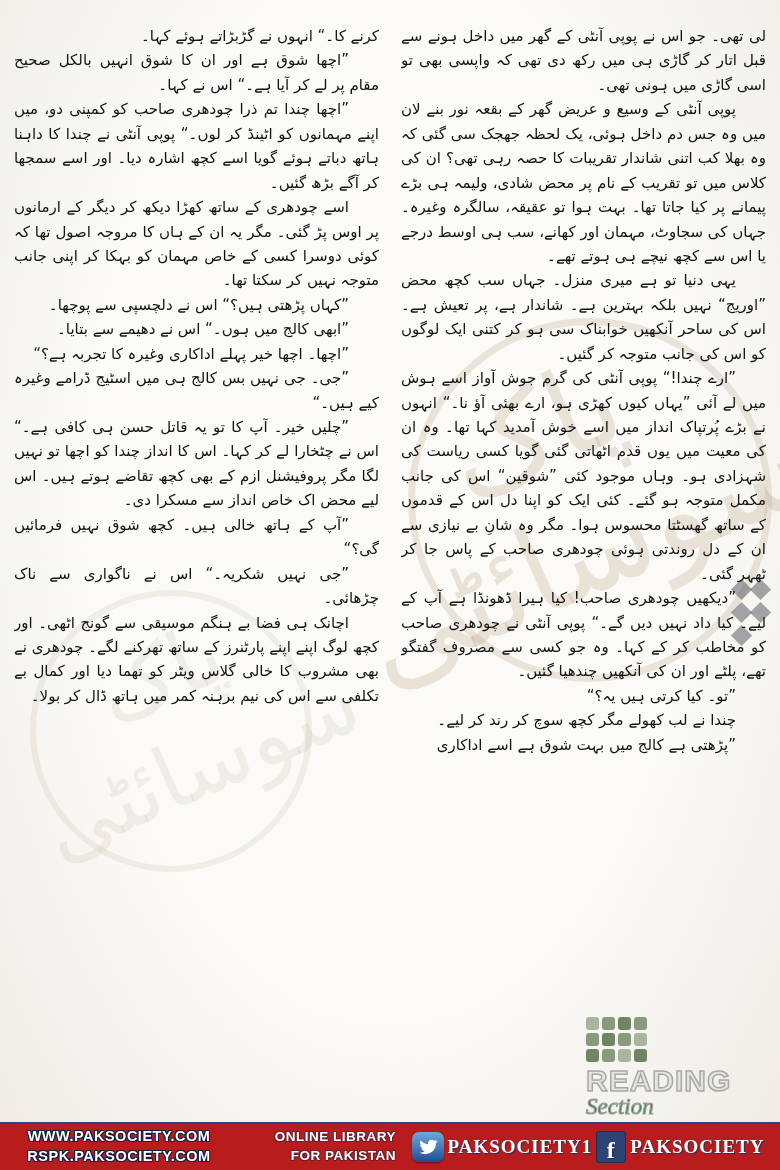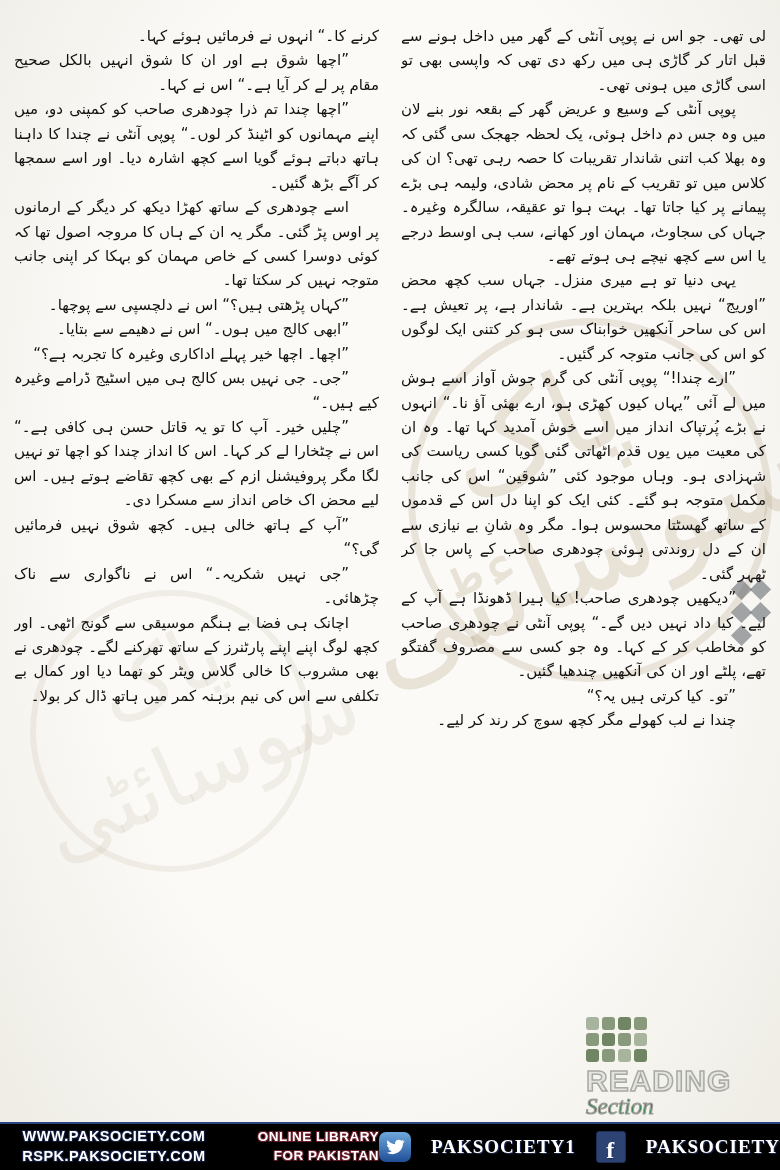--- a/index.html
+++ b/index.html
@@ -36,29 +36,29 @@
         margin-right:28px;}
   .dots i{width:13px;height:13px;border-radius:3px;background:#89997c;}
   .dots i.dk{background:#6f8563;} .dots i.lt{background:#a9b49e;}
   .r-title{font-family:"Liberation Sans",sans-serif;font-weight:bold;font-size:30px;letter-spacing:1px;
            color:#e4e4e0;-webkit-text-stroke:1.5px #a9a9a4;
            text-shadow:0 0 2px #ffffff;}
   .r-sub{font-family:"Liberation Serif",serif;font-style:italic;font-weight:normal;font-size:23px;
          color:#15803d;-webkit-text-stroke:1.2px #9d9d98;margin-top:-4px;}
 
   
-  .footer{position:absolute;z-index:3;left:0;bottom:0;width:780px;height:46px;background:#000000;
+  .footer{position:absolute;z-index:3;left:0;bottom:0;width:780px;height:46px;background:#b91c1c;
           border-top:2px solid #2c4480;display:flex;align-items:center;}
   .f-left{width:238px;text-align:center;font-family:"Liberation Sans",sans-serif;font-weight:bold;
           font-size:14.5px;line-height:1.35;color:#ffffff;letter-spacing:.5px;
           text-shadow:-1px -1px 0 #121d3f,1px -1px 0 #121d3f,-1px 1px 0 #121d3f,1px 1px 0 #121d3f;}
   .f-mid{width:158px;text-align:right;font-family:"Liberation Sans",sans-serif;font-weight:bold;
          font-size:13.5px;line-height:1.4;color:#ffffff;letter-spacing:.5px;
          text-shadow:-1px -1px 0 #6d1f2c,1px -1px 0 #6d1f2c,-1px 1px 0 #6d1f2c,1px 1px 0 #6d1f2c;}
-  .f-right{flex:1;display:flex;align-items:center;justify-content:center;gap:20px;
+  .f-right{flex:1;display:flex;align-items:center;justify-content:center;gap:4px;
            font-family:"Liberation Serif",serif;font-weight:bold;font-size:19px;color:#ffffff;
            letter-spacing:1px;text-shadow:1px 1px 1px #1e2f5c;}
   .tw-icon{width:32px;height:30px;border-radius:7px;
            background:linear-gradient(#6fa8dc,#1f4e96);display:flex;align-items:center;justify-content:center;
            box-shadow:0 1px 2px rgba(0,0,0,.4);}
   .tw-icon svg{width:22px;height:22px;fill:#ffffff;}
   .fb-icon{width:28px;height:30px;background:#2d4373;border:1px solid #1c2c52;border-radius:3px;
            color:#ffffff;font-family:"Liberation Serif",serif;font-weight:bold;font-size:24px;
            display:flex;align-items:flex-end;justify-content:center;line-height:1;overflow:hidden;}
 </style>
@@ -77,23 +77,24 @@
 
   <div class="columns">
     <div class="col">
         <p>لی تھی۔ جو اس نے پوپی آنٹی کے گھر میں داخل ہونے سے قبل اتار کر گاڑی ہی میں رکھ دی تھی کہ واپسی بھی تو اسی گاڑی میں ہونی تھی۔</p>
         <p>پوپی آنٹی کے وسیع و عریض گھر کے بقعہ نور بنے لان میں وہ جس دم داخل ہوئی، یک لحظہ جھجک سی گئی کہ وہ بھلا کب اتنی شاندار تقریبات کا حصہ رہی تھی؟ ان کی کلاس میں تو تقریب کے نام پر محض شادی، ولیمہ ہی بڑے پیمانے پر کیا جاتا تھا۔ بہت ہوا تو عقیقہ، سالگرہ وغیرہ۔ جہاں کی سجاوٹ، مہمان اور کھانے، سب ہی اوسط درجے یا اس سے کچھ نیچے ہی ہوتے تھے۔</p>
         <p>یہی دنیا تو ہے میری منزل۔ جہاں سب کچھ محض ”اوریج“ نہیں بلکہ بہترین ہے۔ شاندار ہے، پر تعیش ہے۔ اس کی ساحر آنکھیں خوابناک سی ہو کر کتنی ایک لوگوں کو اس کی جانب متوجہ کر گئیں۔</p>
         <p>”ارے چندا!“ پوپی آنٹی کی گرم جوش آواز اسے ہوش میں لے آئی ”یہاں کیوں کھڑی ہو، ارے بھئی آؤ نا۔“ انہوں نے بڑے پُرتپاک انداز میں اسے خوش آمدید کہا تھا۔ وہ ان کی معیت میں یوں قدم اٹھاتی گئی گویا کسی ریاست کی شہزادی ہو۔ وہاں موجود کئی ”شوقین“ اس کی جانب مکمل متوجہ ہو گئے۔ کئی ایک کو اپنا دل اس کے قدموں کے ساتھ گھسٹتا محسوس ہوا۔ مگر وہ شانِ بے نیازی سے ان کے دل روندتی ہوئی چودھری صاحب کے پاس جا کر ٹھہر گئی۔</p>
         <p>”دیکھیں چودھری صاحب! کیا ہیرا ڈھونڈا ہے آپ کے لیے۔ کیا داد نہیں دیں گے۔“ پوپی آنٹی نے چودھری صاحب کو مخاطب کر کے کہا۔ وہ جو کسی سے مصروف گفتگو تھے، پلٹے اور ان کی آنکھیں چندھیا گئیں۔</p>
         <p>”تو۔ کیا کرتی ہیں یہ؟“</p>
         <p>چندا نے لب کھولے مگر کچھ سوچ کر رند کر لیے۔</p>
+        <p>”پڑھتی ہے کالج میں بہت شوق ہے اسے اداکاری</p>
       </div>
     <div class="col">
-        <p>کرنے کا۔“ انہوں نے فرمائیں ہوئے کہا۔</p>
+        <p>کرنے کا۔“ انہوں نے گڑبڑاتے ہوئے کہا۔</p>
         <p>”اچھا شوق ہے اور ان کا شوق انہیں بالکل صحیح مقام پر لے کر آیا ہے۔“ اس نے کہا۔</p>
         <p>”اچھا چندا تم ذرا چودھری صاحب کو کمپنی دو، میں اپنے مہمانوں کو اٹینڈ کر لوں۔“ پوپی آنٹی نے چندا کا داہنا ہاتھ دباتے ہوئے گویا اسے کچھ اشارہ دیا۔ اور اسے سمجھا کر آگے بڑھ گئیں۔</p>
         <p>اسے چودھری کے ساتھ کھڑا دیکھ کر دیگر کے ارمانوں پر اوس پڑ گئی۔ مگر یہ ان کے ہاں کا مروجہ اصول تھا کہ کوئی دوسرا کسی کے خاص مہمان کو بہکا کر اپنی جانب متوجہ نہیں کر سکتا تھا۔</p>
         <p>”کہاں پڑھتی ہیں؟“ اس نے دلچسپی سے پوچھا۔</p>
         <p>”ابھی کالج میں ہوں۔“ اس نے دھیمے سے بتایا۔</p>
         <p>”اچھا۔ اچھا خیر پہلے اداکاری وغیرہ کا تجربہ ہے؟“</p>
         <p>”جی۔ جی نہیں بس کالج ہی میں اسٹیج ڈرامے وغیرہ کیے ہیں۔“</p>
         <p>”چلیں خیر۔ آپ کا تو یہ قاتل حسن ہی کافی ہے۔“ اس نے چٹخارا لے کر کہا۔ اس کا انداز چندا کو اچھا تو نہیں لگا مگر پروفیشنل ازم کے بھی کچھ تقاضے ہوتے ہیں۔ اس لیے محض اک خاص انداز سے مسکرا دی۔</p>
         <p>”آپ کے ہاتھ خالی ہیں۔ کچھ شوق نہیں فرمائیں گی؟“</p>
         <p>”جی نہیں شکریہ۔“ اس نے ناگواری سے ناک چڑھائی۔</p>

